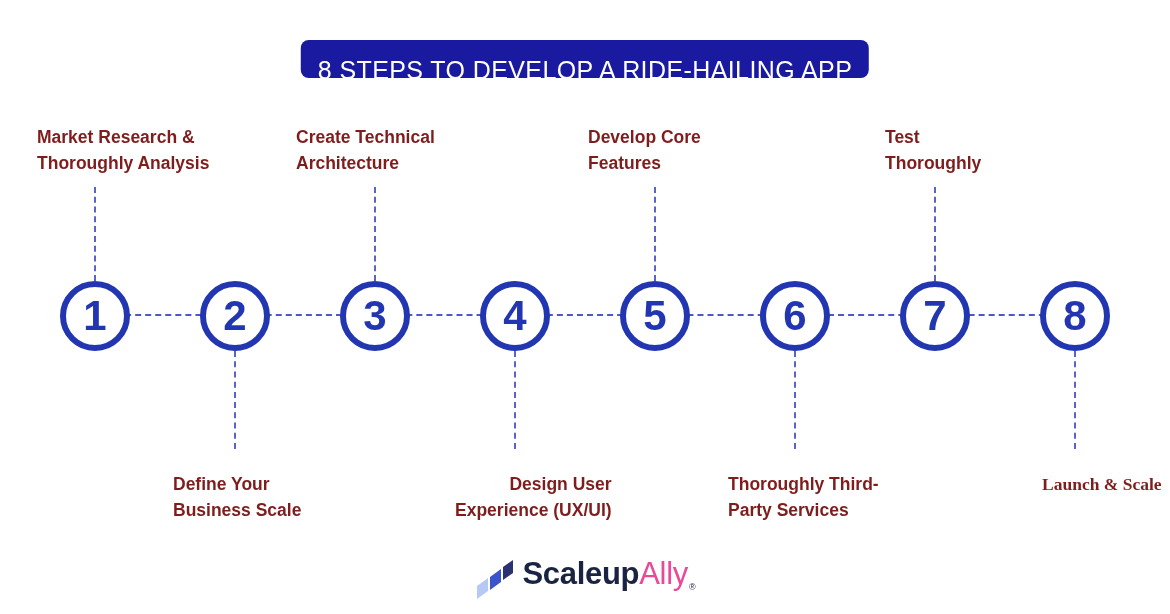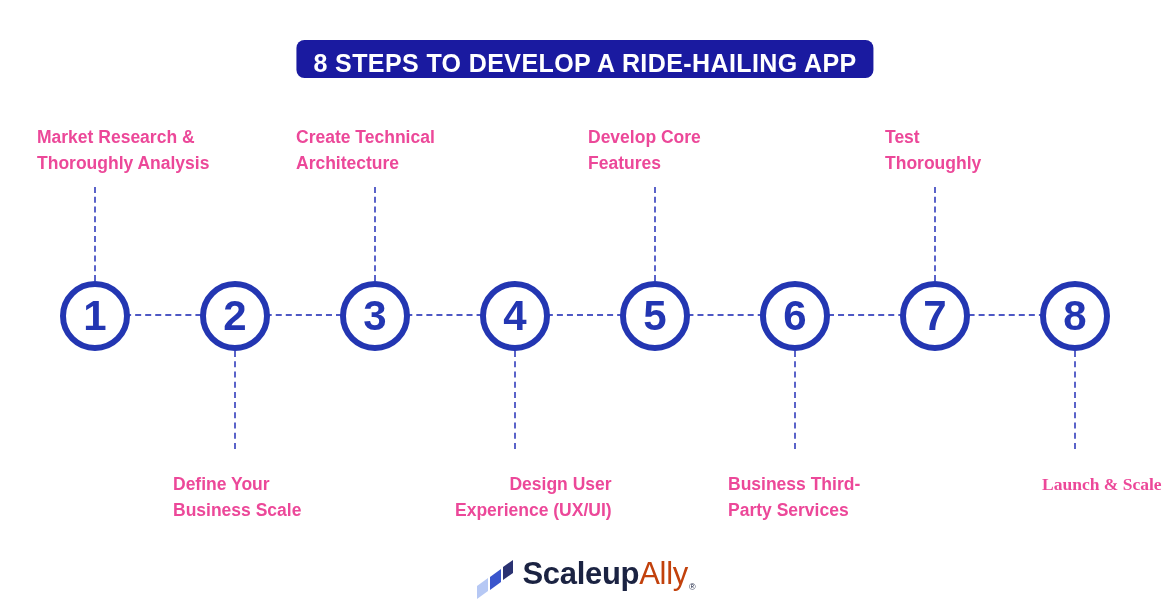--- a/index.html
+++ b/index.html
@@ -15,25 +15,25 @@
 
   
   .banner {
     position: absolute;
     top: 40px;
     left: 50%;
     transform: translateX(-50%);
     background: #1a1aa0;
     color: #ffffff;
     font-size: 25px;
-    font-weight: 700;
+    font-weight: 400;
     letter-spacing: 0.4px;
     line-height: 38px;
     height: 38px;
-    padding: 4px 17px;
+    padding: 11px 17px;
     border-radius: 8px;
     white-space: nowrap;
   }
 
   
   .hline {
     position: absolute;
     left: 95px;
     top: 314px;
     width: 980px;
@@ -66,21 +66,21 @@
     width: 0;
     border-left: 2px dashed #5a63c9;
     z-index: 1;
   }
   .vline.top-side    { top: 187px; height: 94px; }
   .vline.bottom-side { top: 351px; height: 98px; }
 
   
   .label {
     position: absolute;
-    color: #ec4899;
+    color: #7f1d1d;
     font-size: 17.5px;
     font-weight: 700;
     line-height: 26px;
     white-space: nowrap;
   }
   .label.top-lab    { top: 124px; }
   .label.bottom-lab { top: 459px; margin-top: 12px; }
 
   
   .s1-circle { left: 60px; }   .s2-circle { left: 200px; }
@@ -110,21 +110,21 @@
     gap: 7px;
   }
   .logo-icon { margin-top: 2px; }
   .logo-text {
     font-size: 31px;
     line-height: 40px;
     color: #1b2342;
     white-space: nowrap;
   }
   .logo-text .bold  { font-weight: 700; letter-spacing: -0.3px; }
-  .logo-text .light { font-weight: 400; color: #c2410c; letter-spacing: -0.3px; }
+  .logo-text .light { font-weight: 400; color: #ec4899; letter-spacing: -0.3px; }
   .logo-text .reg   { font-size: 9px; position: relative; top: 6px; left: 1px; color: #1b2342; }
 </style>
 </head>
 <body>
 
 <div class="canvas">
 
   <div class="banner">
     <span>8 STEPS TO DEVELOP A RIDE-HAILING APP</span>
   </div>
@@ -170,21 +170,21 @@
   <div class="label top-lab s5-label">
     <div>Develop Core</div>
     <div>Features</div>
   </div>
   <div class="vline top-side s5-vline"></div>
   <div class="circle s5-circle">
     <span>5</span>
   </div>
 
   <div class="label bottom-lab s6-label">
-    <div>Business Third-</div>
+    <div>Thoroughly Third-</div>
     <div>Party Services</div>
   </div>
   <div class="vline bottom-side s6-vline"></div>
   <div class="circle s6-circle">
     <span>6</span>
   </div>
 
   <div class="label top-lab s7-label">
     <div>Test</div>
     <div>Thoroughly</div>

